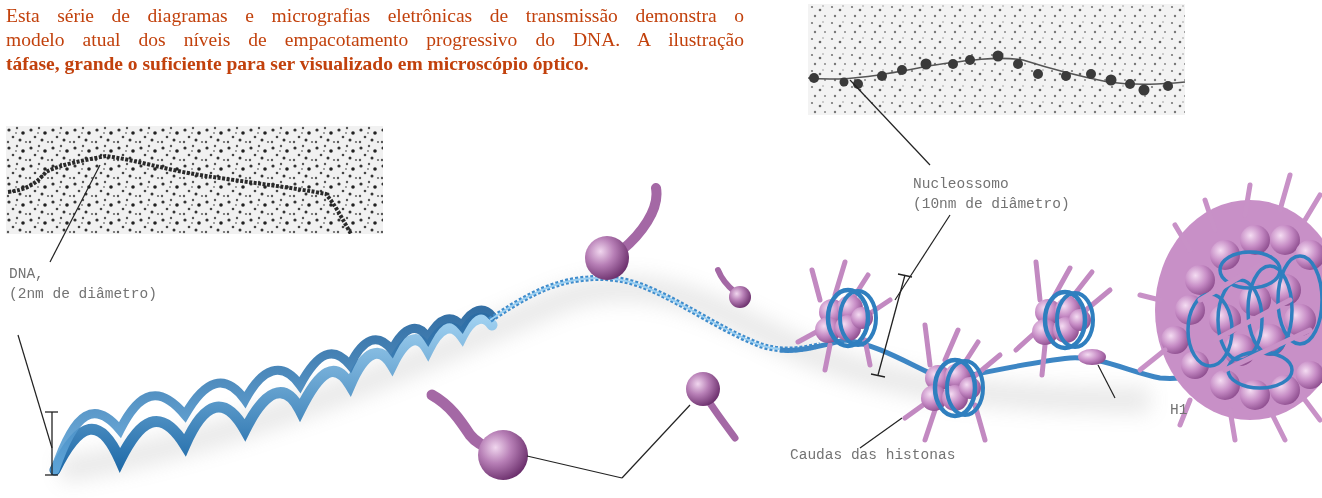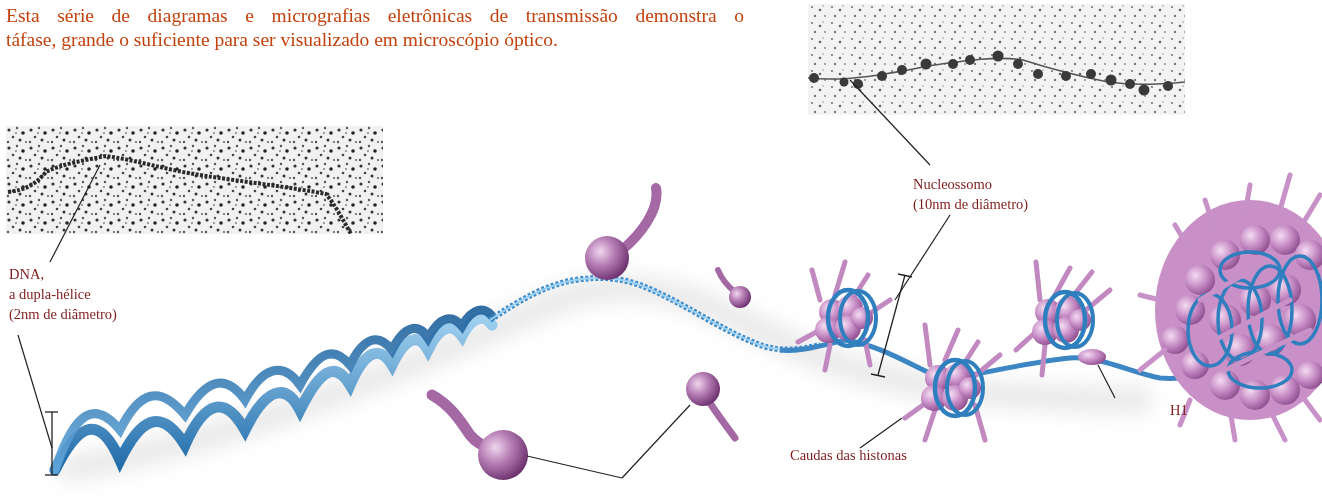--- a/index.html
+++ b/index.html
@@ -3,38 +3,39 @@
 <meta charset="utf-8">
 <style>
   html, body { margin:0; padding:0; background:#ffffff; }
   body { width:1322px; height:498px; position:relative; overflow:hidden; font-family:"Liberation Sans", sans-serif; }
   .caption {
     position:absolute; left:6px; top:4px; width:738px;
     font-family:"Liberation Serif", serif; font-size:19.5px; line-height:24px; color:#c2410c;
     text-align:justify; margin:0;
   }
   .caption span { display:block; text-align-last:justify; }
-  .caption span.last { text-align-last:left; }
+  .caption span.last { text-align-last:left;font-weight:bold; }
   .micro {
     position:absolute; overflow:hidden;
     background:#eeeeee;
   }
   .micro svg { display:block; }
   .label {
-    position:absolute; font-family:Liberation Serif, serif; font-size:14.5px; line-height:20px; color:#7f1d1d;
+    position:absolute; font-family:Liberation Mono, monospace; font-size:14.5px; line-height:20px; color:#737373;
     white-space:nowrap;
   }
   .label span { display:block; }
   #illus { position:absolute; left:0; top:0; }
 </style>
 </head>
 <body>
 
 <p class="caption">
   <span>Esta série de diagramas e micrografias eletrônicas de transmissão demonstra o</span>
+  <span>modelo atual dos níveis de empacotamento progressivo do DNA. A ilustração</span>
   <span class="last">táfase, grande o suficiente para ser visualizado em microscópio óptico.</span>
 </p>
 
 <div class="micro" style="left:6px; top:126px; width:377px; height:108px;">
   <svg width="377" height="108" viewBox="0 0 377 108">
     <defs>
       <pattern id="speckle1" width="22" height="18" patternUnits="userSpaceOnUse">
         <rect width="22" height="18" fill="#f1f1f1"></rect>
         <circle cx="3" cy="4" r="1.6" fill="#333"></circle>
         <circle cx="11" cy="2" r="1.2" fill="#555"></circle>
@@ -259,21 +260,20 @@
     <line x1="950" y1="215" x2="895" y2="300"></line>
     <line x1="527" y1="456" x2="622" y2="478"></line>
     <line x1="622" y1="478" x2="690" y2="405"></line>
     <line x1="860" y1="448" x2="902" y2="418"></line>
     <line x1="1098" y1="365" x2="1115" y2="398"></line>
   </g>
 </svg>
 
 <div class="label" style="left:9px; top:264px;">
   <span>DNA,</span>
-  <span>a dupla-hélice</span>
   <span>(2nm de diâmetro)</span>
 </div>
 
 <div class="label" style="left:913px; top:174px;">
   <span>Nucleossomo</span>
   <span>(10nm de diâmetro)</span>
 </div>
 
 <div class="label" style="left:592px; top:503px;">Histonas</div>
 <div class="label" style="left:790px; top:445px;">Caudas das histonas</div>

